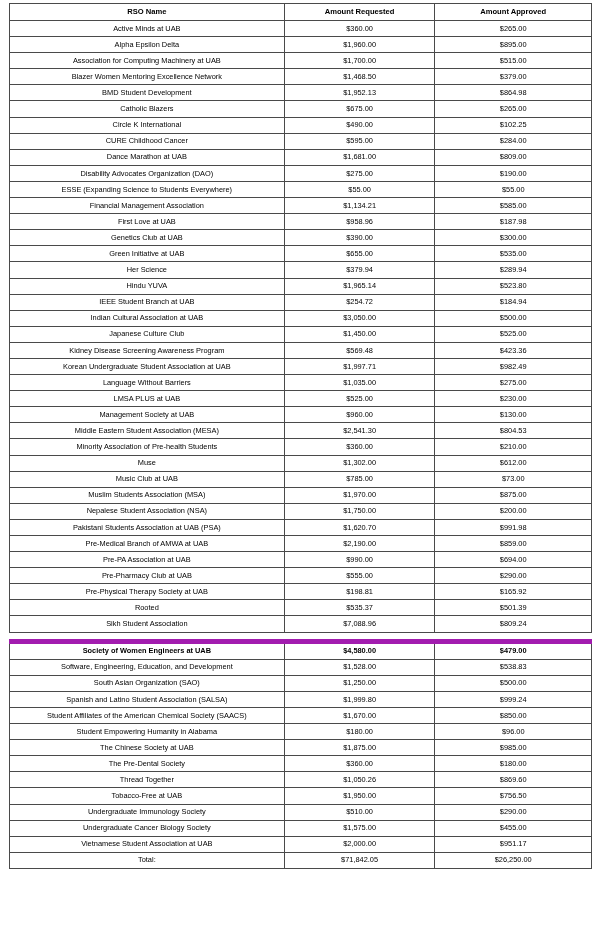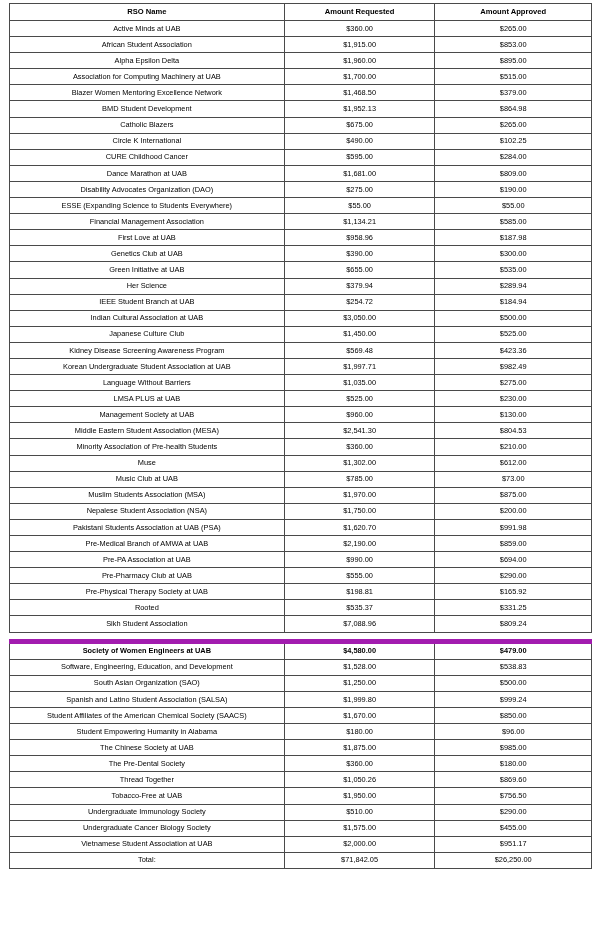--- a/index.html
+++ b/index.html
@@ -88,25 +88,20 @@
         <th>Amount Approved</th>
       </tr>
     </thead>
     <tbody id="table-body">
         <tr>
           <td>Active Minds at UAB</td>
           <td>$360.00</td>
           <td>$265.00</td>
         </tr>
         <tr>
-          <td>African Student Association</td>
-          <td>$1,915.00</td>
-          <td>$853.00</td>
-        </tr>
-        <tr>
           <td>Alpha Epsilon Delta</td>
           <td>$1,960.00</td>
           <td>$895.00</td>
         </tr>
         <tr>
           <td>Association for Computing Machinery at UAB</td>
           <td>$1,700.00</td>
           <td>$515.00</td>
         </tr>
         <tr>
@@ -168,20 +163,25 @@
           <td>Green Initiative at UAB</td>
           <td>$655.00</td>
           <td>$535.00</td>
         </tr>
         <tr>
           <td>Her Science</td>
           <td>$379.94</td>
           <td>$289.94</td>
         </tr>
         <tr>
+          <td>Hindu YUVA</td>
+          <td>$1,965.14</td>
+          <td>$523.80</td>
+        </tr>
+        <tr>
           <td>IEEE Student Branch at UAB</td>
           <td>$254.72</td>
           <td>$184.94</td>
         </tr>
         <tr>
           <td>Indian Cultural Association at UAB</td>
           <td>$3,050.00</td>
           <td>$500.00</td>
         </tr>
         <tr>
@@ -265,21 +265,21 @@
           <td>$290.00</td>
         </tr>
         <tr>
           <td>Pre-Physical Therapy Society at UAB</td>
           <td>$198.81</td>
           <td>$165.92</td>
         </tr>
         <tr>
           <td>Rooted</td>
           <td>$535.37</td>
-          <td>$331.25</td>
+          <td>$501.39</td>
         </tr>
         <tr>
           <td>Sikh Student Association</td>
           <td>$7,088.96</td>
           <td>$809.24</td>
         </tr>
         <tr class="gap-row">
           <td colspan="3"></td>
         </tr>
         <tr class="after-gap">

